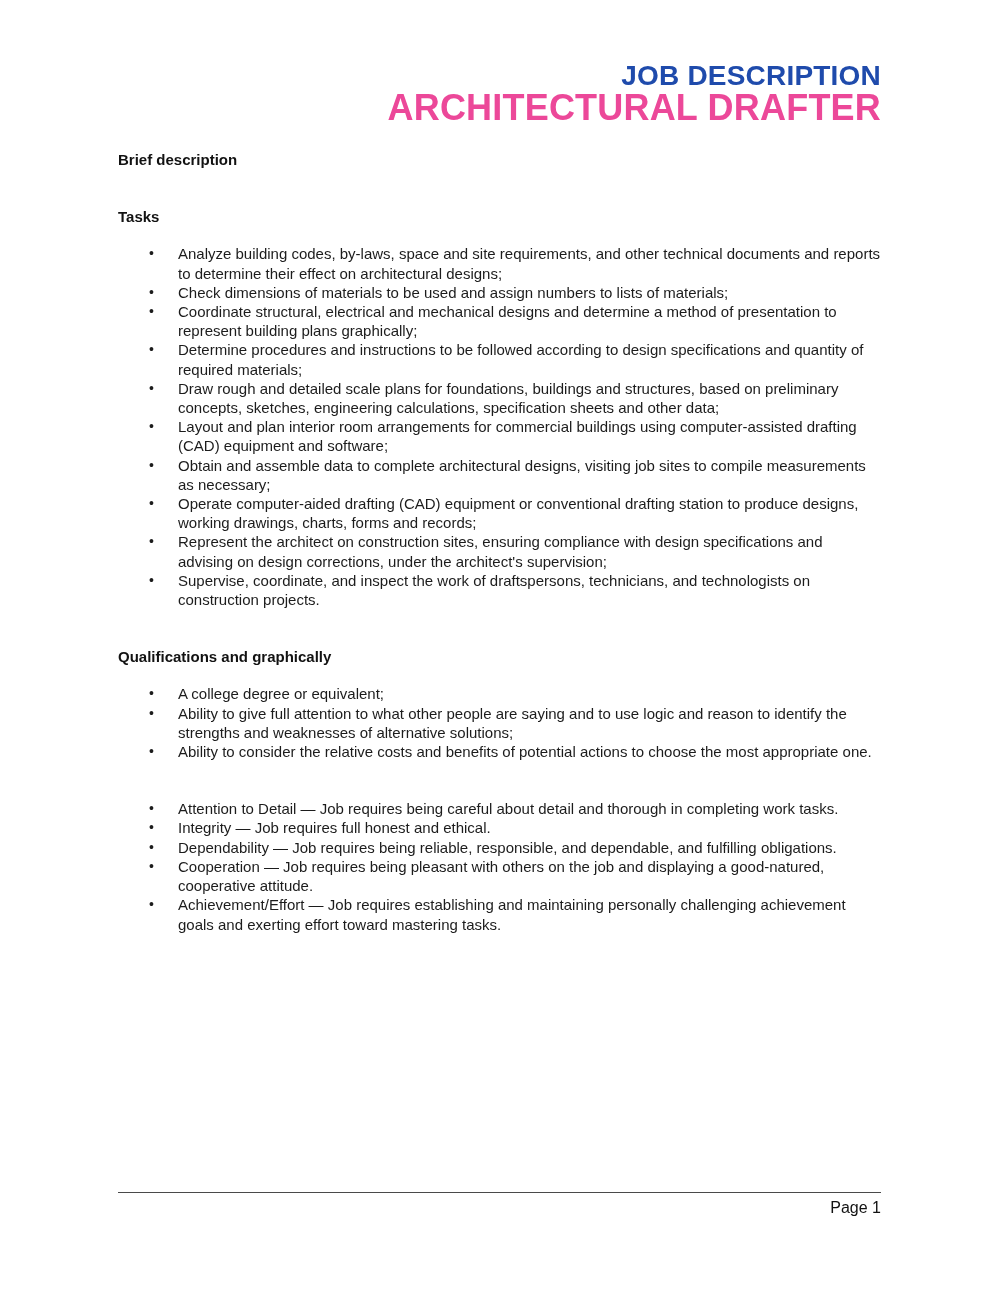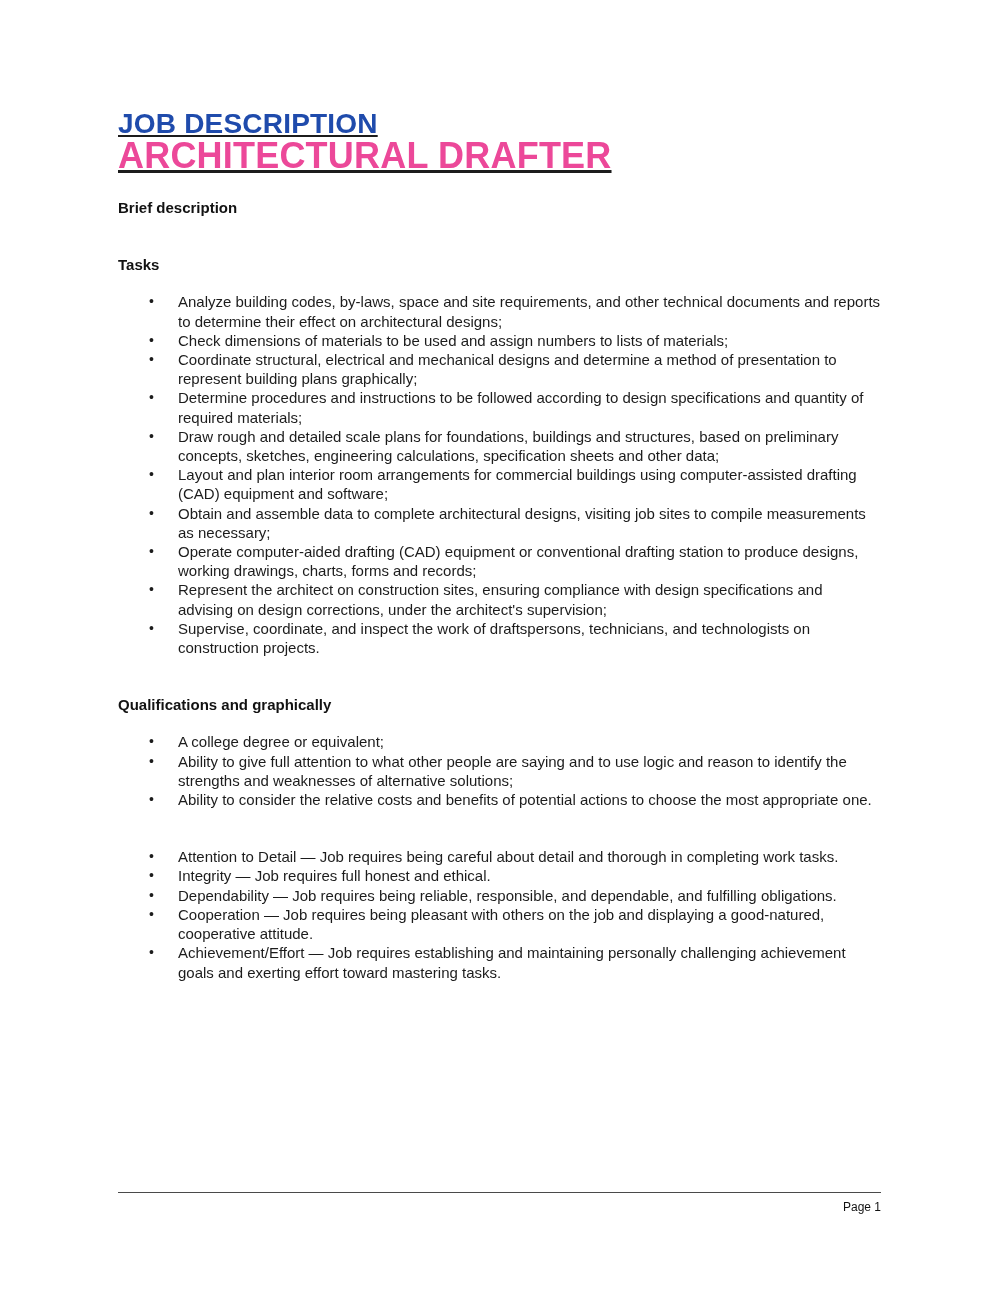--- a/index.html
+++ b/index.html
@@ -18,23 +18,22 @@
     line-height: 19.2px;
     overflow: hidden;
   }
   .content {
     position: absolute;
     left: 118px;
     right: 119px;
     top: 0;
   }
   .title-block {
-    margin-top: 108px;
-    text-align: left;
-    text-decoration: underline;
+    margin-top: 60px;
+    text-align: right;
   }
   .title-line1 {
     font-size: 28px;
     line-height: 32px;
     font-weight: bold;
     letter-spacing: 0.2px;
   }
   .title-line2 {
     font-size: 36px;
     line-height: 32px;
@@ -66,21 +65,21 @@
   }
   .footer {
     position: absolute;
     left: 118px;
     right: 119px;
     top: 1192px;
     border-top: 1px solid #4a4a4a;
   }
   .footer .page-number {
     text-align: right;
-    font-size: 12px;
+    font-size: 16px;
     margin-top: 5px;
     color: #121212;
   }
 </style>
 </head>
 <body>
 
 <div class="page">
   <div class="content">
 

